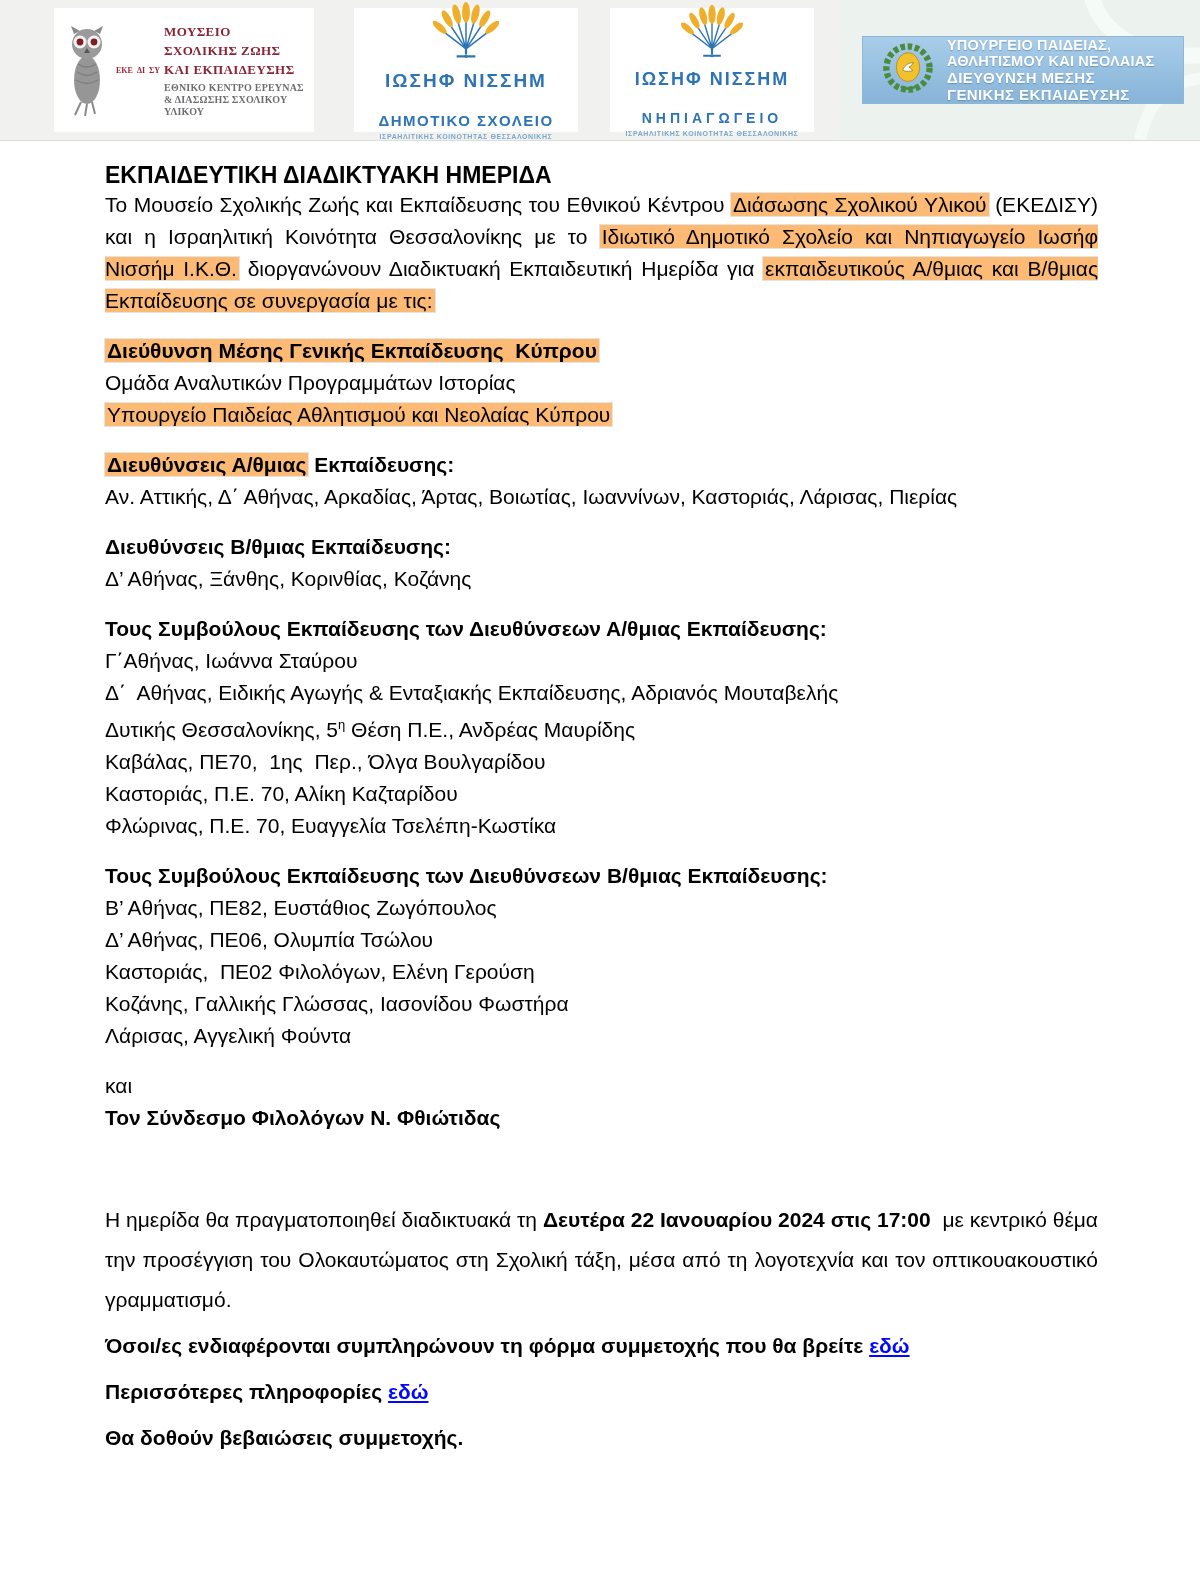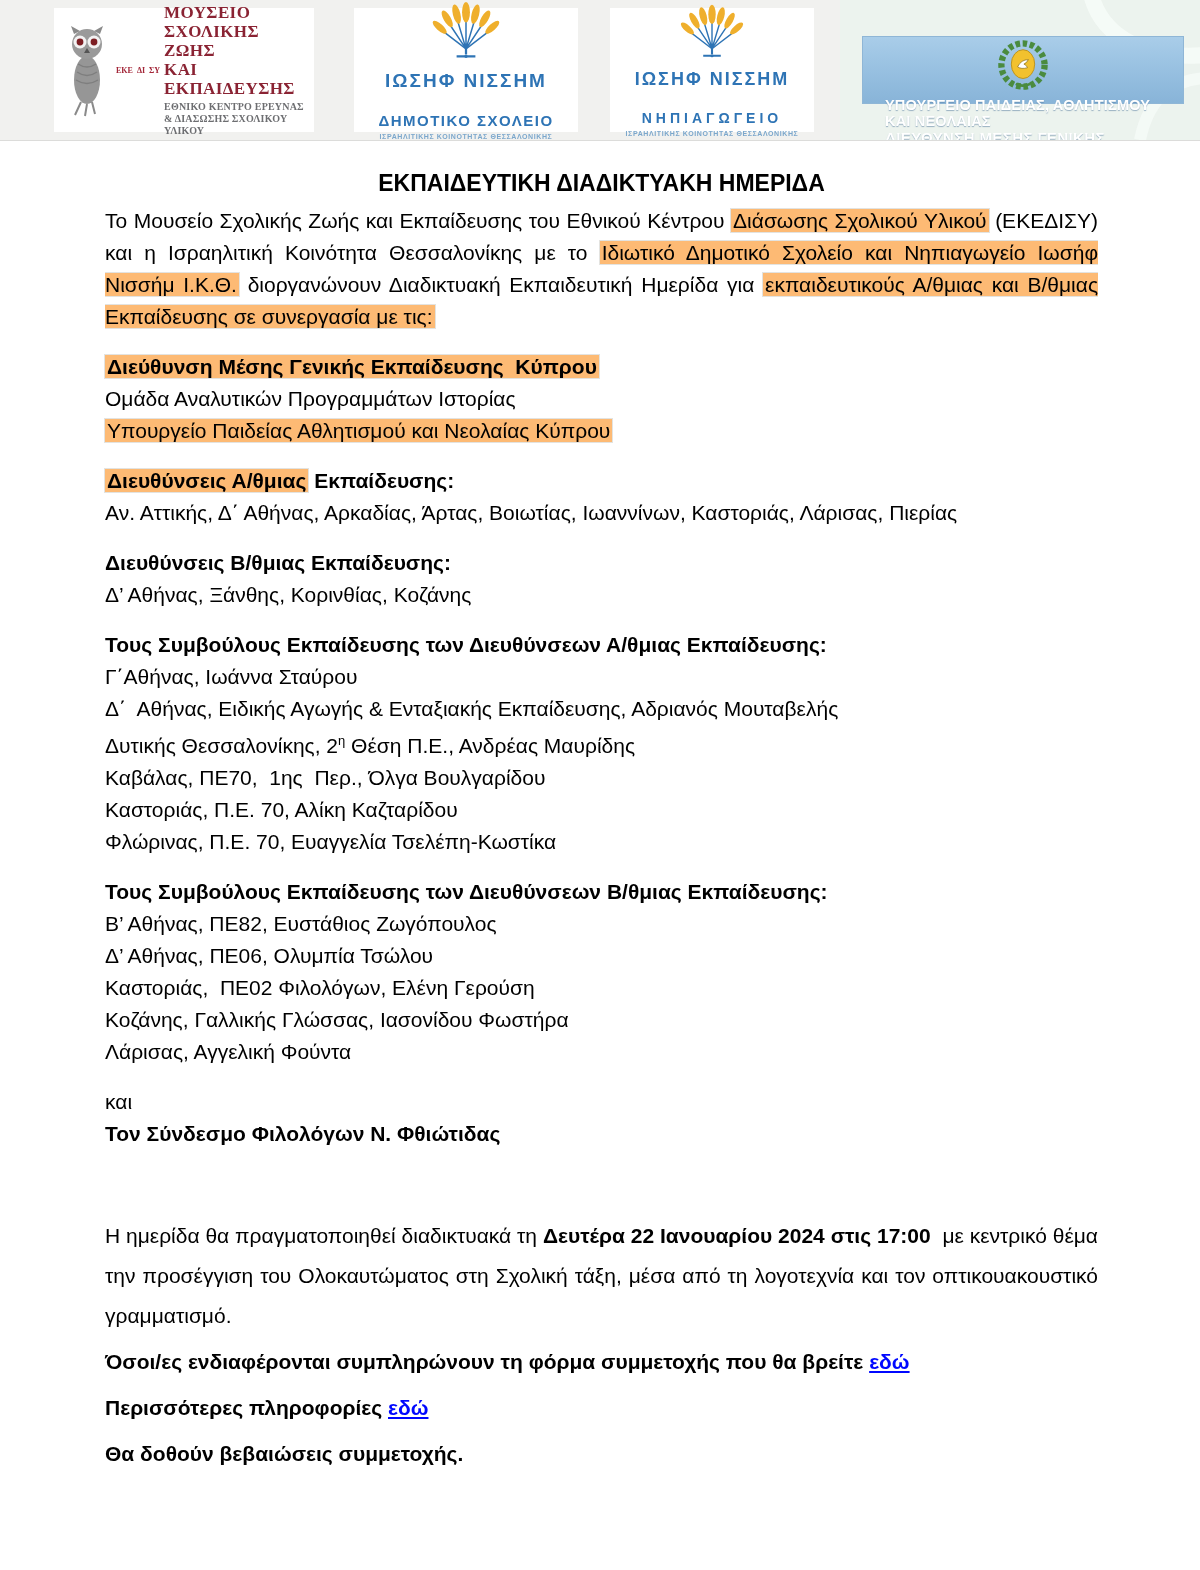--- a/index.html
+++ b/index.html
@@ -12,42 +12,42 @@
     height:140px;background:#f1f1ef;border-bottom:1px solid #dcdcda;
     display:flex;align-items:center;position:relative;
   }
   .logo-card{background:#fff;height:124px;display:flex;align-items:center;}
   .card-museum{margin-left:54px;width:252px;padding:0 4px;}
   .owl-wrap{width:58px;flex:0 0 58px;display:flex;justify-content:center;}
   .acronym-col{display:flex;flex-direction:row;justify-content:center;gap:4px;
     font-family:"Liberation Serif",serif;font-weight:bold;color:#a32638;font-size:8px;margin-right:4px;}
   .museum-text{display:flex;flex-direction:column;justify-content:center;}
   .museum-title{font-family:"Liberation Serif",serif;font-weight:bold;color:#8a2333;
-    font-size:17px;line-height:19px;letter-spacing:.4px;}
+    font-size:13px;line-height:19px;letter-spacing:.4px;}
   .museum-sub{font-family:"Liberation Serif",serif;font-weight:bold;color:#6d6e71;
     font-size:10px;line-height:12px;margin-top:3px;letter-spacing:.2px;}
   .card-school{margin-left:40px;width:224px;flex-direction:column;justify-content:center;}
   .card-kgarten{margin-left:32px;width:204px;flex-direction:column;justify-content:center;}
   .nissim-name{color:#2e74b5;font-weight:bold;font-size:19px;letter-spacing:2px;margin-top:4px;}
   .nissim-type{color:#2e74b5;font-weight:bold;font-size:15px;letter-spacing:1.5px;margin-top:20px;}
   .nissim-type.kg{letter-spacing:4px;font-size:14px;}
   .nissim-comm{color:#7ba7cc;font-weight:bold;font-size:7px;letter-spacing:.6px;margin-top:4px;}
   .ministry-area{flex:1;height:140px;margin-left:26px;position:relative;background:#ecf3ee;overflow:hidden;}
   .swirl{position:absolute;top:0;left:0;}
   .ministry-banner{
     position:absolute;left:22px;right:16px;top:36px;height:66px;
     background:linear-gradient(180deg,#a9cde9 0%,#96bfe0 55%,#88b4d8 100%);
-    border:1px solid #8fb6d6;display:flex;align-items:center;padding:0 10px;flex-direction:column;
+    border:1px solid #8fb6d6;display:flex;align-items:center;padding:0 18px;
   }
   .ministry-text{margin-left:12px;color:#fff;font-weight:bold;}
   .ministry-line1{font-size:14.5px;letter-spacing:.2px;text-shadow:0 1px 1px rgba(70,110,150,.5);}
   .ministry-line2{font-size:15px;letter-spacing:.4px;text-shadow:0 1px 1px rgba(70,110,150,.5);}
   
   main{padding:20px 102px 0 105px;}
-  h1.doc-title{font-size:23px;line-height:28px;text-align:center;font-weight:bold;margin:8px;}
+  h1.doc-title{font-size:23px;line-height:28px;text-align:left;font-weight:bold;margin:0;}
   h2.doc-subtitle{font-size:25px;line-height:32px;text-align:center;font-weight:bold;margin:30px 0 46px 0;}
   #doc-blocks p{margin:0;font-size:21px;line-height:32px;}
   #doc-blocks p.gap{height:18px;}
   #doc-blocks p.gap-xl{height:60px;}
   #doc-blocks p.just{text-align:justify;}
   #doc-blocks p.closing{line-height:40px;margin-top:6px;}
   .b{font-weight:bold;}
   .hl{background:#fdba74;box-shadow:0 0 0 1px #e3e3e0;padding:0 2px;}
   sup{font-size:13px;}
   a.lnk{color:#0008ff;text-decoration:underline;}
@@ -170,21 +170,21 @@
       <p class="gap"></p>
       <p class="line"><span class="b hl">Διευθύνσεις Α/θμιας</span><span class="b"> Εκπαίδευσης:</span></p>
       <p class="line"><span>Αν. Αττικής, Δ΄ Αθήνας, Αρκαδίας, Άρτας, Βοιωτίας, Ιωαννίνων, Καστοριάς, Λάρισας, Πιερίας</span></p>
       <p class="gap"></p>
       <p class="line"><span class="b">Διευθύνσεις Β/θμιας Εκπαίδευσης:</span></p>
       <p class="line"><span>Δ’ Αθήνας, Ξάνθης, Κορινθίας, Κοζάνης</span></p>
       <p class="gap"></p>
       <p class="line"><span class="b">Τους Συμβούλους Εκπαίδευσης των Διευθύνσεων Α/θμιας Εκπαίδευσης:</span></p>
       <p class="line"><span>Γ΄Αθήνας, Ιωάννα Σταύρου</span></p>
       <p class="line"><span>Δ΄&nbsp; Αθήνας, Ειδικής Αγωγής &amp; Ενταξιακής Εκπαίδευσης, Αδριανός Μουταβελής</span></p>
-      <p class="line"><span>Δυτικής Θεσσαλονίκης, 2</span><sup>η</sup><span> Θέση Π.Ε., Ανδρέας Μαυρίδης</span></p>
+      <p class="line"><span>Δυτικής Θεσσαλονίκης, 5</span><sup>η</sup><span> Θέση Π.Ε., Ανδρέας Μαυρίδης</span></p>
       <p class="line"><span>Καβάλας, ΠΕ70,&nbsp; 1ης&nbsp; Περ., Όλγα Βουλγαρίδου</span></p>
       <p class="line"><span>Καστοριάς, Π.Ε. 70, Αλίκη Καζταρίδου</span></p>
       <p class="line"><span>Φλώρινας, Π.Ε. 70, Ευαγγελία Τσελέπη-Κωστίκα</span></p>
       <p class="gap"></p>
       <p class="line"><span class="b">Τους Συμβούλους Εκπαίδευσης των Διευθύνσεων Β/θμιας Εκπαίδευσης:</span></p>
       <p class="line"><span>Β’ Αθήνας, ΠΕ82, Ευστάθιος Ζωγόπουλος</span></p>
       <p class="line"><span>Δ’ Αθήνας, ΠΕ06, Ολυμπία Τσώλου</span></p>
       <p class="line"><span>Καστοριάς,&nbsp; ΠΕ02 Φιλολόγων, Ελένη Γερούση</span></p>
       <p class="line"><span>Κοζάνης, Γαλλικής Γλώσσας, Ιασονίδου Φωστήρα</span></p>
       <p class="line"><span>Λάρισας, Αγγελική Φούντα</span></p>

